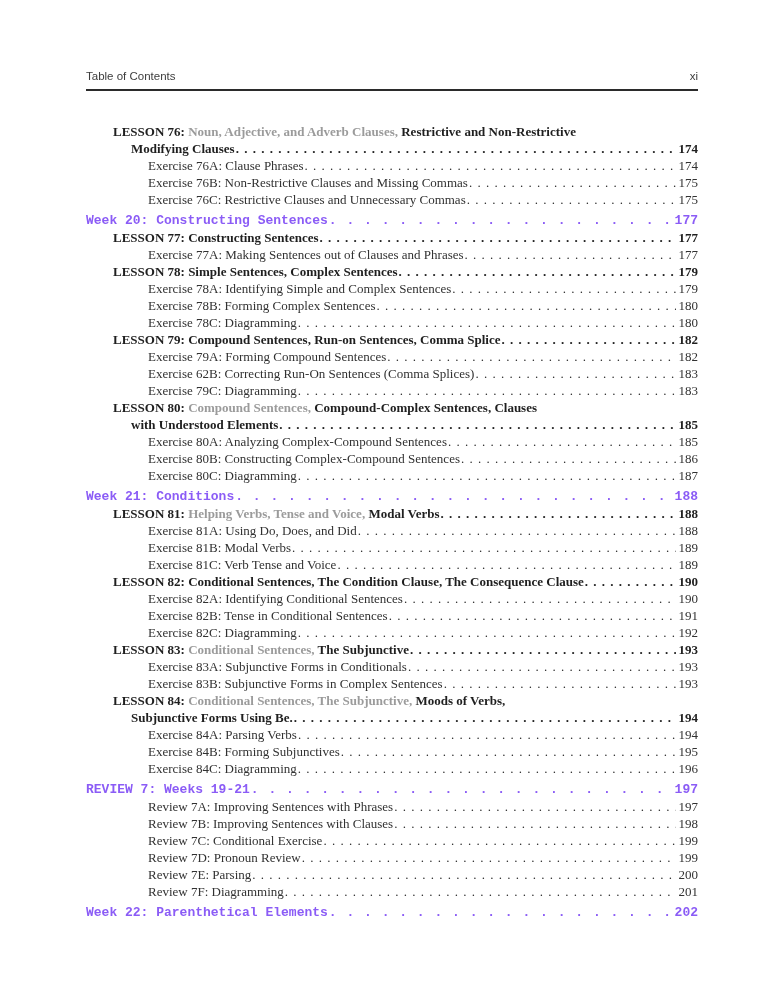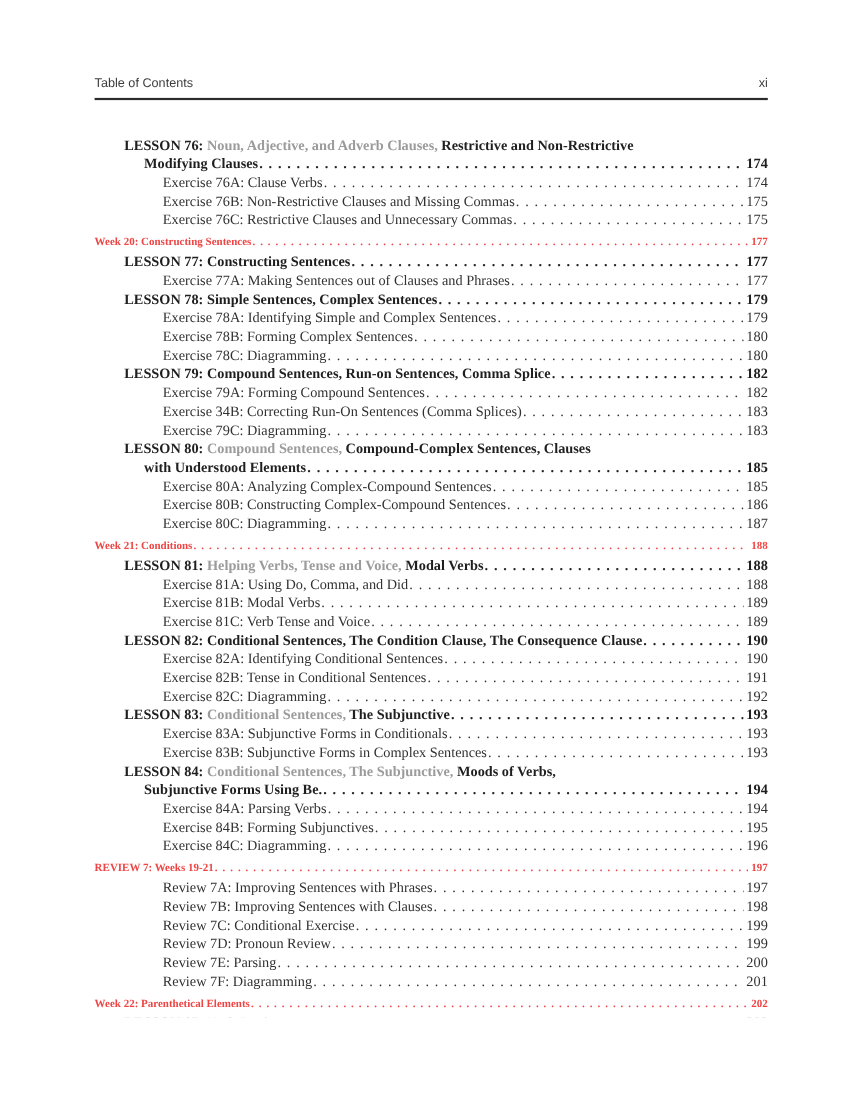--- a/index.html
+++ b/index.html
@@ -38,24 +38,24 @@
     font-size: 13px;
   }
   .row {
     display: flex;
     align-items: baseline;
     line-height: 17px;
     white-space: nowrap;
   }
   .row .title { flex: 0 0 auto; }
   .row.week, .row.review {
-    font-family: Liberation Serif, serif;
+    font-family: Liberation Mono, monospace;
     font-weight: bold;
-    font-size: 10px;
-    color: #ef4444;
+    font-size: 13px;
+    color: #8b5cf6;
     margin-top: 4px;
   }
   .row.lesson, .row.lesson-cont {
     font-weight: bold;
     color: #1f1f1f;
   }
   .row.lesson { padding-left: 27px; }
   .row.lesson-cont { padding-left: 45px; }
   .row.exercise, .row.review-item {
     color: #313131;
@@ -88,21 +88,21 @@
     <div class="toc">
         <div class="row lesson">
           <span class="title"><span>LESSON 76: </span><span class="seg-gray">Noun, Adjective, and Adverb Clauses, </span><span>Restrictive and Non-Restrictive</span></span>
         </div>
         <div class="row lesson-cont">
           <span class="title"><span>Modifying Clauses</span></span>
           <span class="dots"></span>
           <span class="page-num">174</span>
         </div>
         <div class="row exercise">
-          <span class="title"><span>Exercise 76A: Clause Verbs</span></span>
+          <span class="title"><span>Exercise 76A: Clause Phrases</span></span>
           <span class="dots"></span>
           <span class="page-num">174</span>
         </div>
         <div class="row exercise">
           <span class="title"><span>Exercise 76B: Non-Restrictive Clauses and Missing Commas</span></span>
           <span class="dots"></span>
           <span class="page-num">175</span>
         </div>
         <div class="row exercise">
           <span class="title"><span>Exercise 76C: Restrictive Clauses and Unnecessary Commas</span></span>
@@ -148,21 +148,21 @@
           <span class="title"><span>LESSON 79: Compound Sentences, Run-on Sentences, Comma Splice</span></span>
           <span class="dots"></span>
           <span class="page-num">182</span>
         </div>
         <div class="row exercise">
           <span class="title"><span>Exercise 79A: Forming Compound Sentences</span></span>
           <span class="dots"></span>
           <span class="page-num">182</span>
         </div>
         <div class="row exercise">
-          <span class="title"><span>Exercise 34B: Correcting Run-On Sentences (Comma Splices)</span></span>
+          <span class="title"><span>Exercise 62B: Correcting Run-On Sentences (Comma Splices)</span></span>
           <span class="dots"></span>
           <span class="page-num">183</span>
         </div>
         <div class="row exercise">
           <span class="title"><span>Exercise 79C: Diagramming</span></span>
           <span class="dots"></span>
           <span class="page-num">183</span>
         </div>
         <div class="row lesson">
           <span class="title"><span>LESSON 80: </span><span class="seg-gray">Compound Sentences, </span><span>Compound-Complex Sentences, Clauses</span></span>
@@ -191,21 +191,21 @@
           <span class="title"><span>Week 21: Conditions</span></span>
           <span class="dots"></span>
           <span class="page-num">188</span>
         </div>
         <div class="row lesson">
           <span class="title"><span>LESSON 81: </span><span class="seg-gray">Helping Verbs, Tense and Voice, </span><span>Modal Verbs</span></span>
           <span class="dots"></span>
           <span class="page-num">188</span>
         </div>
         <div class="row exercise">
-          <span class="title"><span>Exercise 81A: Using Do, Comma, and Did</span></span>
+          <span class="title"><span>Exercise 81A: Using Do, Does, and Did</span></span>
           <span class="dots"></span>
           <span class="page-num">188</span>
         </div>
         <div class="row exercise">
           <span class="title"><span>Exercise 81B: Modal Verbs</span></span>
           <span class="dots"></span>
           <span class="page-num">189</span>
         </div>
         <div class="row exercise">
           <span class="title"><span>Exercise 81C: Verb Tense and Voice</span></span>

